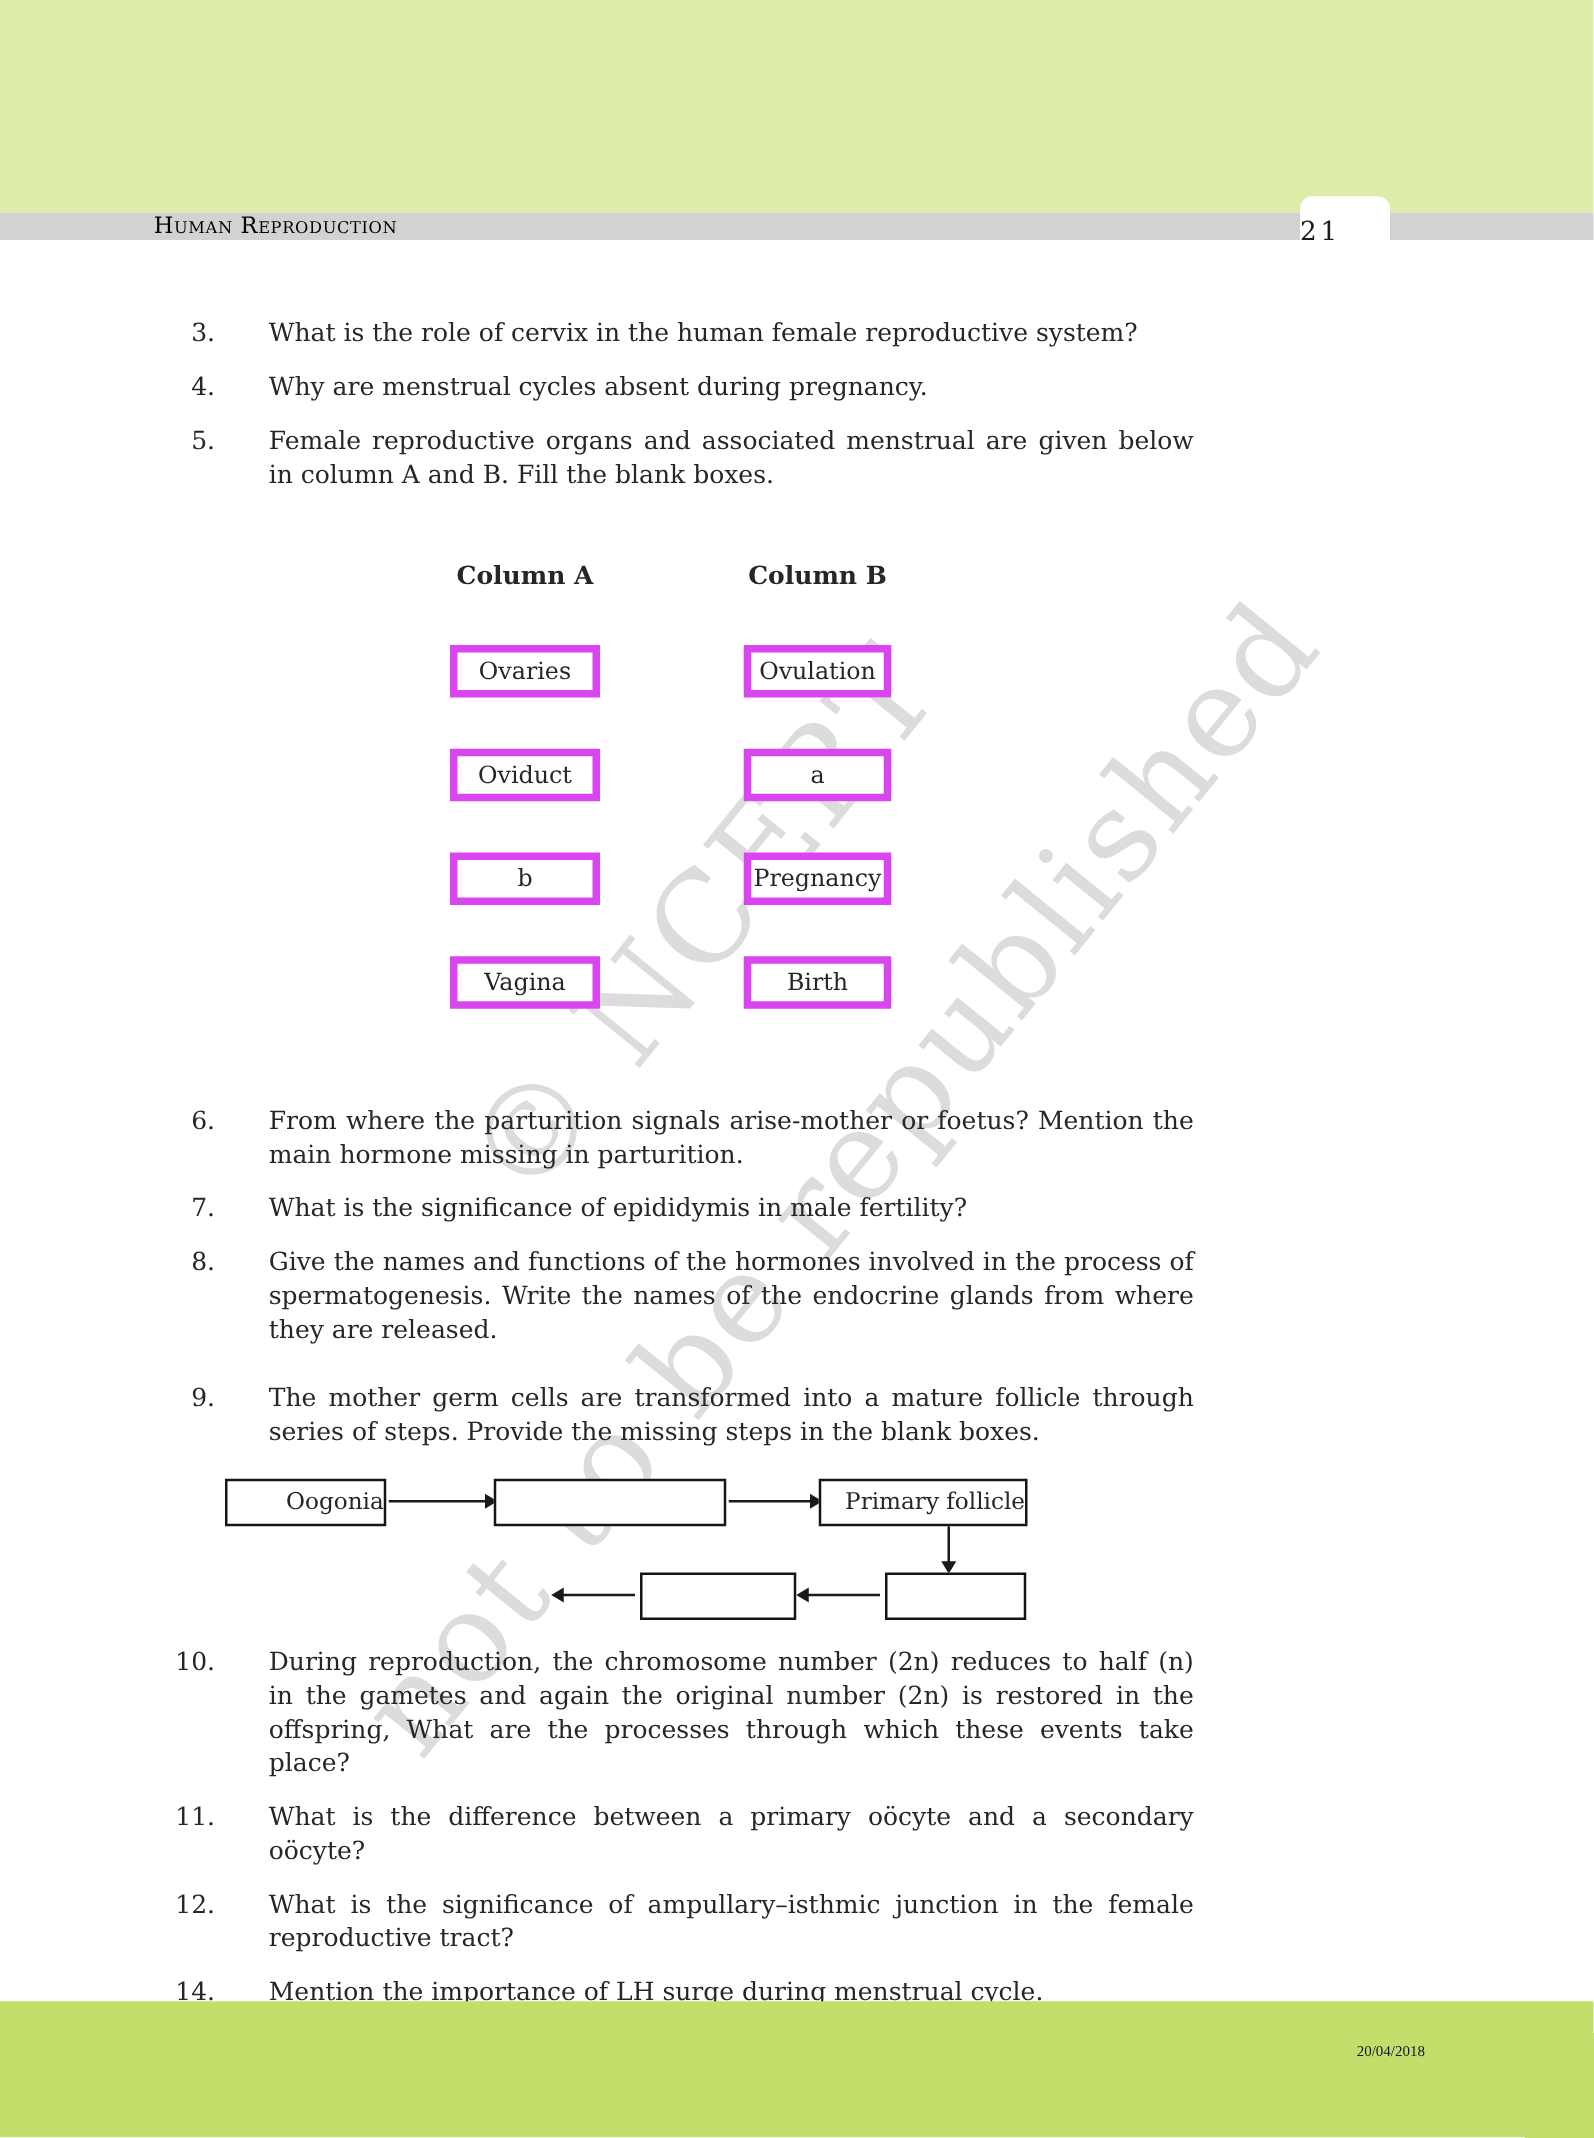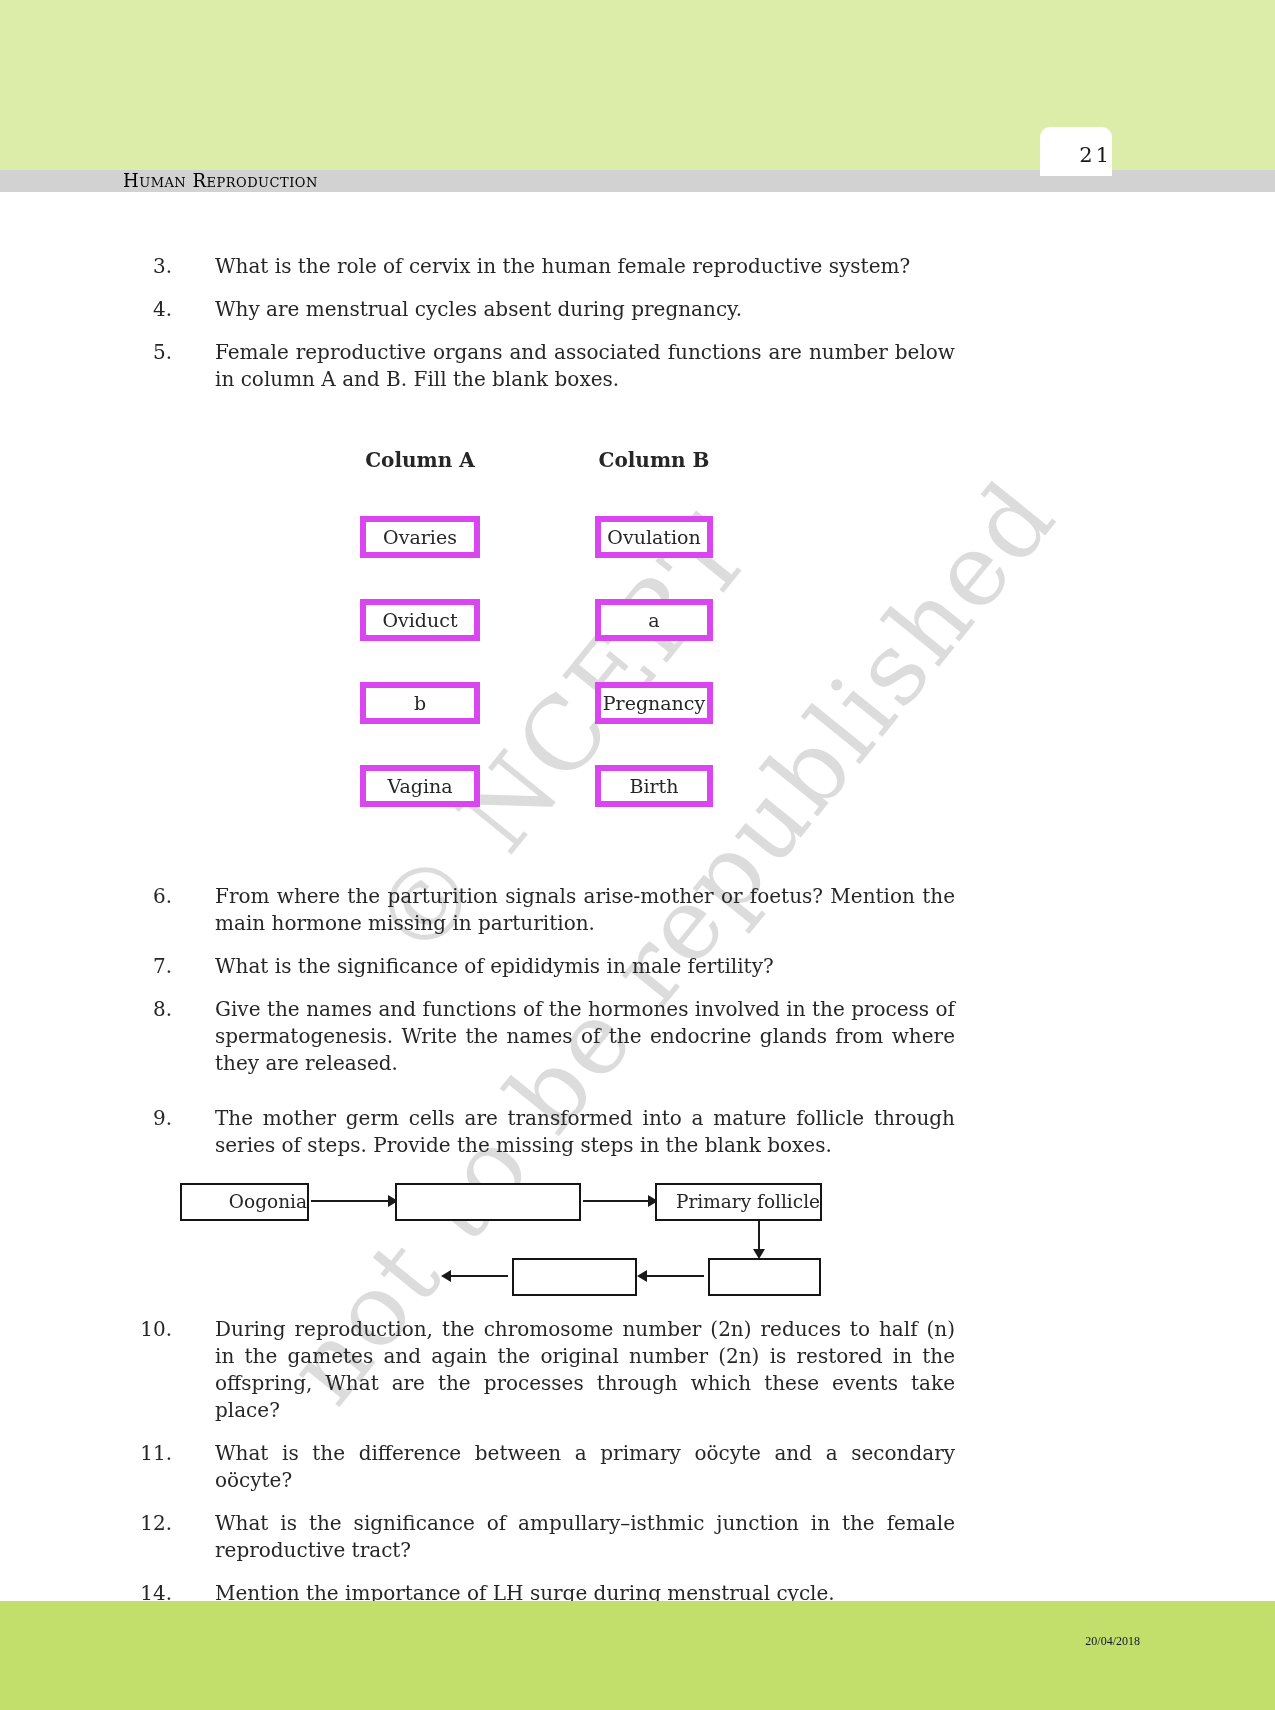--- a/index.html
+++ b/index.html
@@ -12,23 +12,23 @@
     overflow:hidden;
   }
   
   .band-top{position:absolute;left:0;top:0;width:1275px;height:170px;background:#dcedaa;z-index:2;}
   .header-strip{position:absolute;left:0;top:170px;width:1275px;height:22px;background:#d2d2d2;z-index:2;}
   .header-title{
     position:absolute;left:123px;top:0px;height:22px;line-height:21px;
     font-variant:small-caps;font-size:18px;color:#000000;letter-spacing:.5px;
   }
   .page-tab{
-    position:absolute;left:1040px;top:127px;width:72px;height:49px;
+    position:absolute;left:1040px;top:157px;width:72px;height:49px;
     background:#ffffff;border-radius:10px 10px 0 0;z-index:3;
-    text-align:right;
+    text-align:left;
   }
   .page-number{display:block;padding-top:16px;font-size:21px;letter-spacing:3px;color:#1a1a1a;}
   
   .wm{
     position:absolute;z-index:1;color:#dcdcdc;white-space:nowrap;
     font-family:"DejaVu Serif","Liberation Serif",serif;
     transform:rotate(-51deg);transform-origin:0 50%;
     font-size:100px;letter-spacing:3px;
   }
   .wm1{left:395px;top:885px;}
@@ -101,21 +101,21 @@
       <span class="qtext">What is the role of cervix in the human female reproductive system?</span>
     </div>
 
     <div class="question">
       <span class="qnum">4.</span>
       <span class="qtext">Why are menstrual cycles absent during pregnancy.</span>
     </div>
 
     <div class="question">
       <span class="qnum">5.</span>
-      <span class="qtext">Female reproductive organs and associated functions are number below in column A and B. Fill the blank boxes.</span>
+      <span class="qtext">Female reproductive organs and associated menstrual are given below in column A and B. Fill the blank boxes.</span>
     </div>
 
     <div class="match-table">
       <div class="mt-col mt-col-a">
         <div class="mt-header">Column A</div>
         <div class="mt-box">Ovaries</div>
         <div class="mt-box">Oviduct</div>
         <div class="mt-box">b</div>
         <div class="mt-box">Vagina</div>
       </div>

